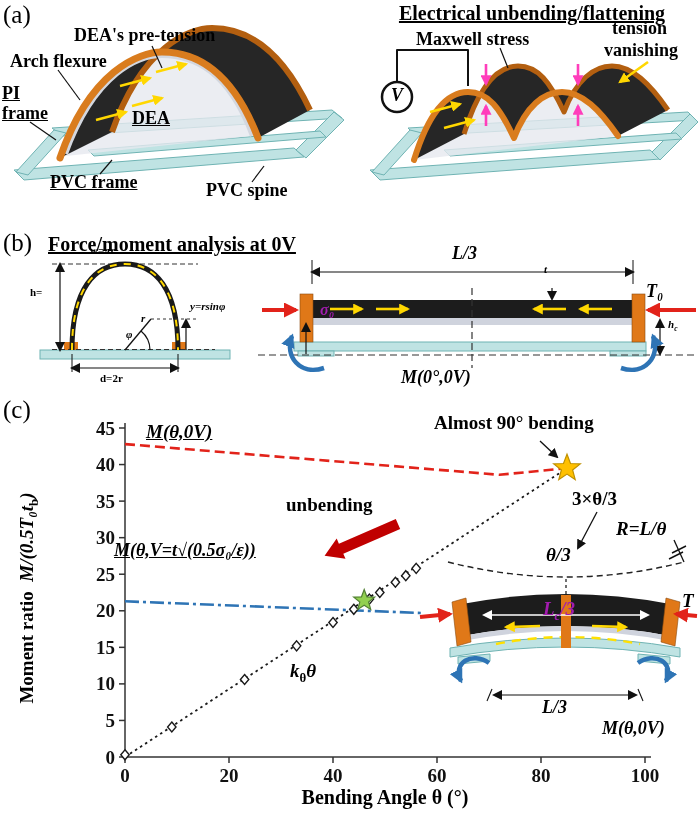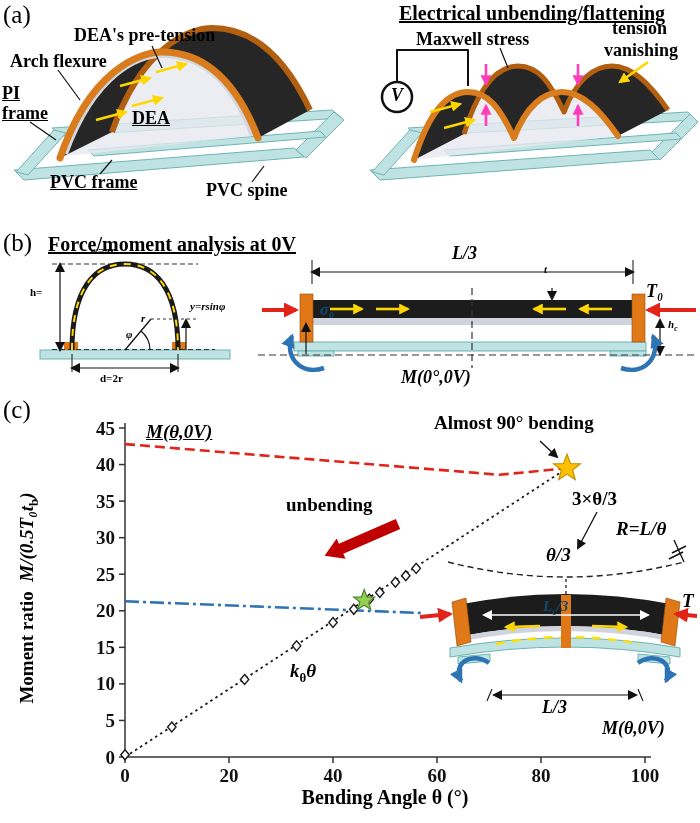--- a/index.html
+++ b/index.html
@@ -1,26 +1,26 @@
 <!DOCTYPE html>
 <html><head>
 <meta charset="utf-8">
 <style>
   html,body{margin:0;padding:0;background:#fff;}
   #fig{position:relative;width:700px;height:823px;background:#fff;overflow:hidden;
        font-family:"Liberation Serif",serif;}
   svg{position:absolute;left:0;}
   .t{position:absolute;font-family:"Liberation Serif",serif;font-weight:bold;color:#000;
      white-space:nowrap;line-height:1.12;}
-  .s15{font-size:15px}.s16{font-size:16px}.s17{font-size:11px}.s18{font-size:18px}
+  .s15{font-size:19px}.s16{font-size:16px}.s17{font-size:11px}.s18{font-size:18px}
   .s19{font-size:19px}.s20{font-size:20px}
   .s25{font-size:25px;font-weight:normal}
   .u{text-decoration:underline}
   .i{font-style:italic}
-  .w{color:#0c4a6e}
+  .w{color:#a21caf}
   .ctr{text-align:center}
   sub{font-size:68%;}
   svg text.tick{font-family:"Liberation Serif",serif;font-weight:bold;font-size:19px;fill:#111;}
 </style>
 </head>
 <body>
 
 <div id="fig">
 
   <svg style="top:0" width="700" height="230" viewBox="0 0 700 230">
@@ -286,20 +286,21 @@
   <div class="t s17 i" style="left:544px;top:263px">t</div>
   <div class="t s16 i w" style="left:320px;top:301px">σ₀</div>
   <div class="t s18 i" style="left:646px;top:281px">T₀</div>
   <div class="t s17 i" style="left:668px;top:318px"><span>h</span><sub>c</sub></div>
   <div class="t s18 i" style="left:401px;top:367px">M(0°,0V)</div>
 
   <div class="t s25" style="left:3px;top:396px">(c)</div>
   <div class="t s19 i u" style="left:146px;top:421px">M(θ,0V)</div>
   <div class="t s19" style="left:434px;top:412px">Almost 90° bending</div>
   <div class="t s19" style="left:286px;top:494px">unbending</div>
+  <div class="t s18 i u" style="left:114px;top:540px">M(θ,V=t√(0.5σ₀/ε))</div>
   <div class="t s19" style="left:572px;top:488px">3×θ/3</div>
   <div class="t s19 i" style="left:616px;top:518px">R=L/θ</div>
   <div class="t s19 i" style="left:546px;top:544px">θ/3</div>
   <div class="t s19" style="left:290px;top:660px"><i>k</i><sub>θ</sub><i>θ</i></div>
   <div class="t s15 i w" style="left:543px;top:598px"><span>L</span><sub>c</sub><span>/3</span></div>
   <div class="t s19 i" style="left:682px;top:590px">T</div>
   <div class="t s18 i" style="left:542px;top:697px">L/3</div>
   <div class="t s18 i" style="left:602px;top:718px">M(θ,0V)</div>
 
   <div class="t s20 ctr" style="left:230px;top:786px;width:310px">Bending Angle θ (°)</div>

